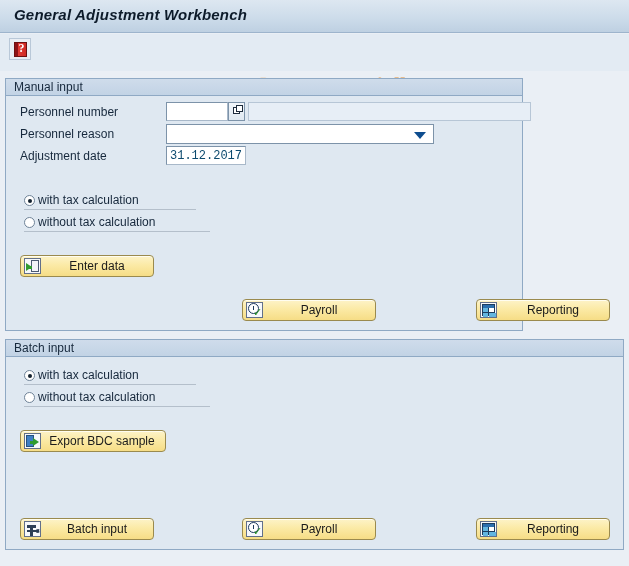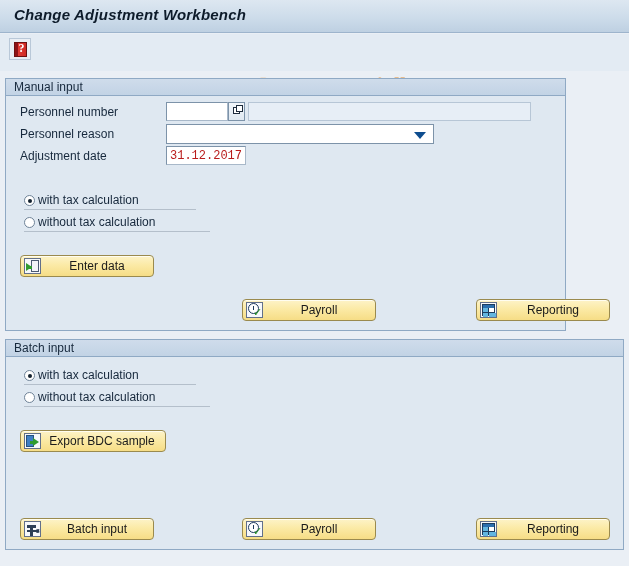--- a/index.html
+++ b/index.html
@@ -96,21 +96,21 @@
     color: #ecd3b6;
   }
 
   
   .panel {
     position: absolute;
     background: #dfe8f1;
     border: 1px solid #8fa9c4;
     box-sizing: border-box;
   }
-  .panel-manual { left: 5px; top: 78px; width: 561px; height: 253px; }
+  .panel-manual { left: 5px; top: 78px; width: 518px; height: 253px; }
   .panel-batch  { left: 5px; top: 339px; width: 619px; height: 211px; }
 
   .panel-header {
     position: absolute;
     left: 0; top: 0;
     width: 100%;
     height: 17px;
     background: linear-gradient(to bottom, #cfdceb 0%, #c2d3e5 100%);
     border-bottom: 1px solid #8fa9c4;
     box-sizing: border-box;
@@ -133,21 +133,21 @@
   }
   .input {
     position: absolute;
     background: #ffffff;
     border: 1px solid #a8b8c9;
     border-top-color: #7d93a9;
     border-left-color: #7d93a9;
     box-sizing: border-box;
     font-family: "Liberation Mono", monospace;
     font-size: 12px;
-    color: #b91c1c;
+    color: #0c4a6e;
     padding: 0 3px;
     line-height: 17px;
     outline: none;
   }
   .f4-btn {
     position: absolute;
     width: 17px;
     height: 19px;
     background: linear-gradient(to bottom, #f2f6fa, #dfe8f1);
     border: 1px solid #7d93a9;
@@ -470,21 +470,21 @@
     font-weight: bold;
     color: #2c3e55;
     line-height: 8px;
     font-family: "Liberation Sans", sans-serif;
   }
 </style>
 </head>
 <body>
 
 <div class="titlebar">
-  <div class="titlebar-text">Change Adjustment Workbench</div>
+  <div class="titlebar-text">General Adjustment Workbench</div>
 </div>
 
 <div class="toolbar">
   <div class="help-btn">
     <div class="help-book"></div>
   </div>
   <div class="watermark">
     <span class="copy">©</span>
     <span>www.tutorialkart.com</span>
   </div>

